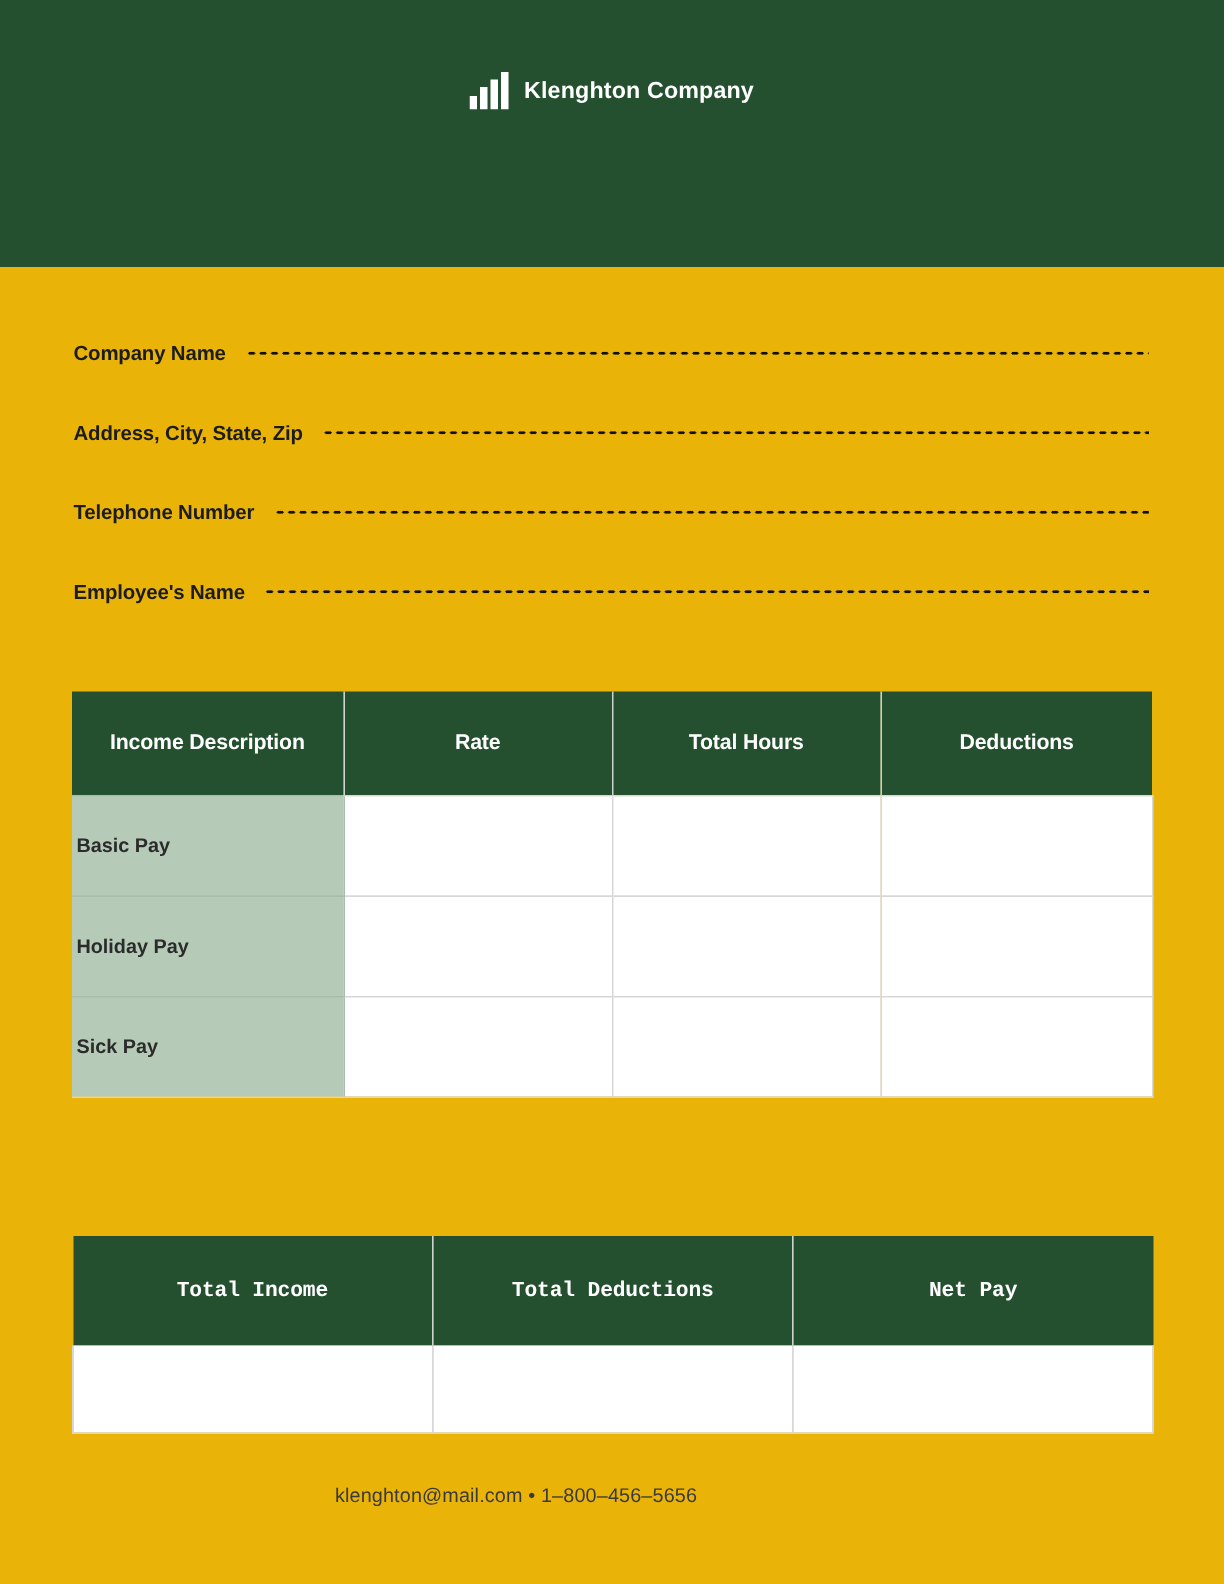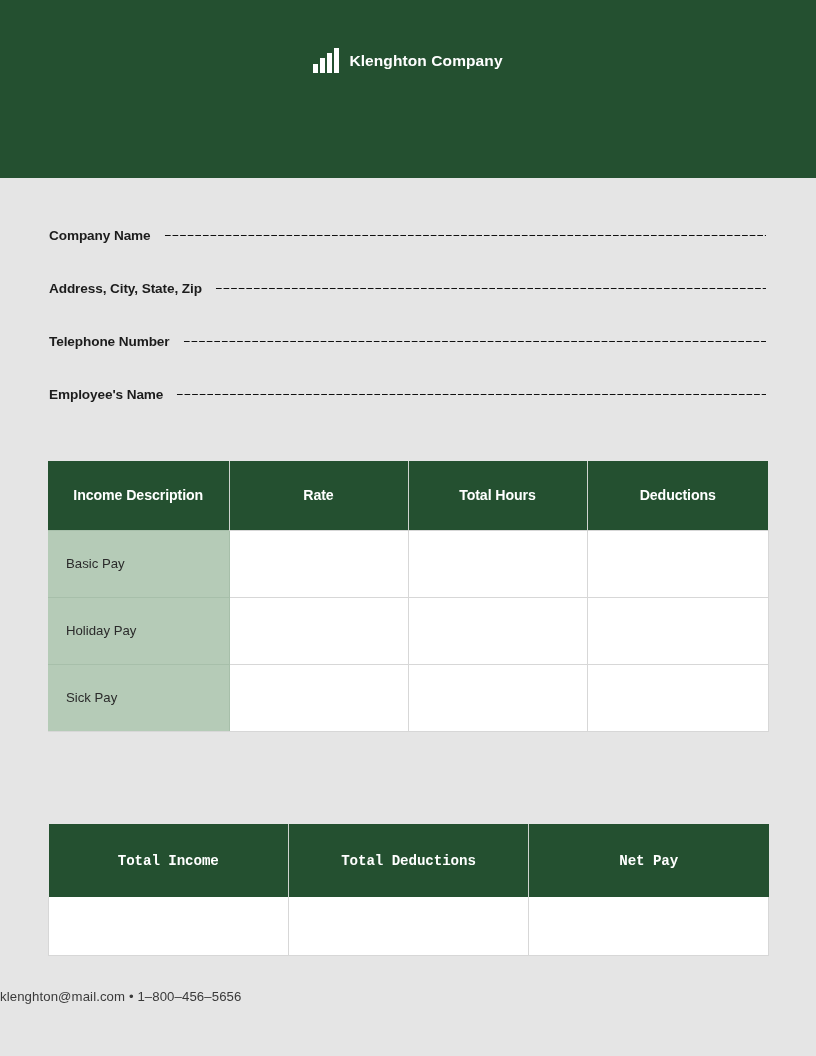--- a/index.html
+++ b/index.html
@@ -13,21 +13,21 @@
     font-family: "Liberation Sans", sans-serif;
     background: #ffffff;
     color: #222222;
     -webkit-font-smoothing: antialiased;
   }
 
   .page {
     position: relative;
     width: 816px;
     height: 1056px;
-    background: #e5e5e5;
+    background: #eab308;
     overflow: hidden;
   }
 
   
   .header-band {
     position: absolute;
     left: 0;
     top: 0;
     width: 816px;
     height: 178px;
@@ -133,23 +133,23 @@
     height: 67px;
     border: 1px solid #d7d7d7;
     vertical-align: middle;
     background: #ffffff;
   }
 
   .income-table td.desc-cell {
     background: #b5cbb7;
     border-color: #a7bfaa;
     border-left: none;
-    padding-left: 18px;
+    padding-left: 3px;
     font-size: 13.2px;
-    font-weight: normal;
+    font-weight: bold;
     color: #2b2b2b;
     text-align: left;
   }
 
   .income-table tr:last-child td { border-bottom: 1px solid #d7d7d7; }
   .income-table td:last-child { border-right: 1px solid #d7d7d7; }
 
   .col-desc { width: 181px; }
   .col-rate { width: 179px; }
   .col-hours { width: 179px; }
@@ -188,21 +188,21 @@
   .totals-table td:first-child { border-left: 1px solid #d7d7d7; }
 
   .tcol { width: 240px; }
 
   
   .footer {
     position: absolute;
     left: 0;
     top: 989px;
     width: 688px;
-    text-align: left;
+    text-align: center;
     font-size: 13.2px;
     color: #3a3a3a;
     letter-spacing: 0.1px;
   }
 </style>
 </head>
 <body>
 
 <div class="page">
 

